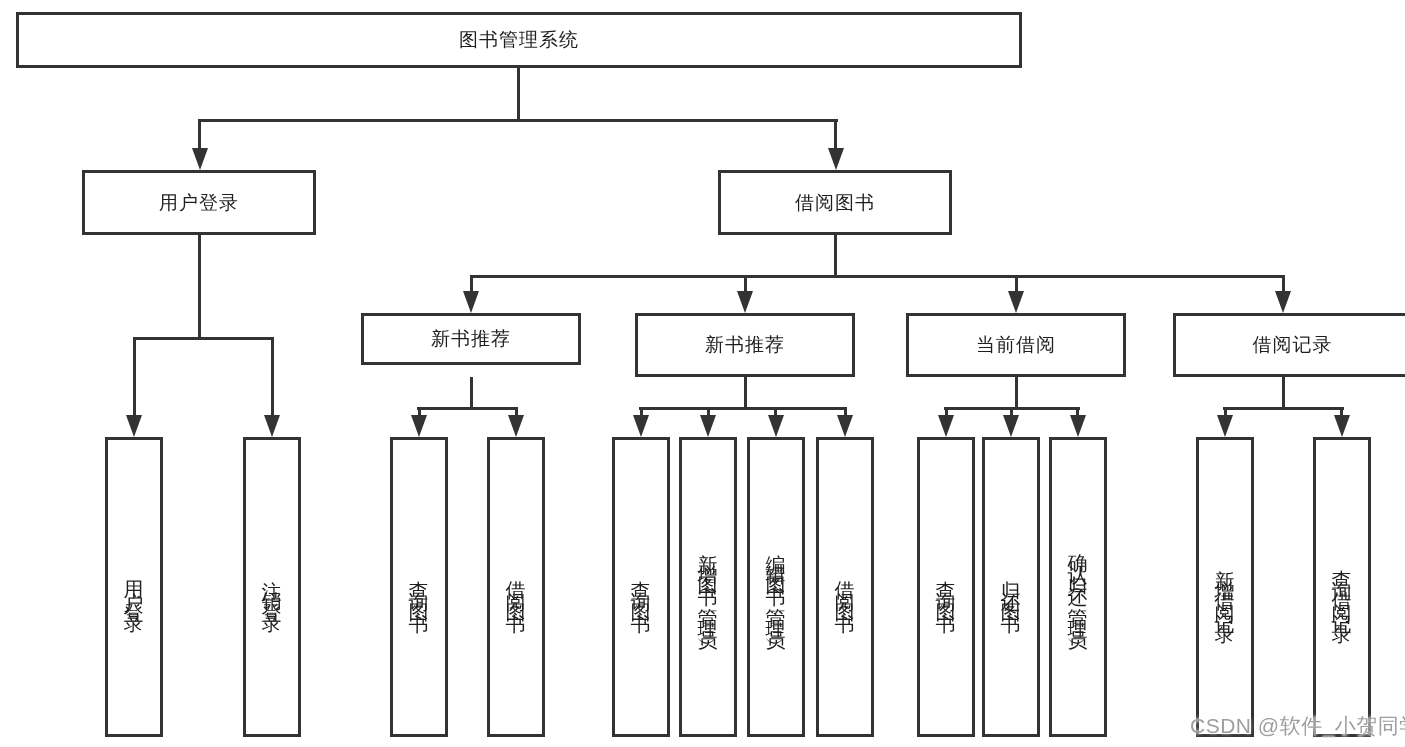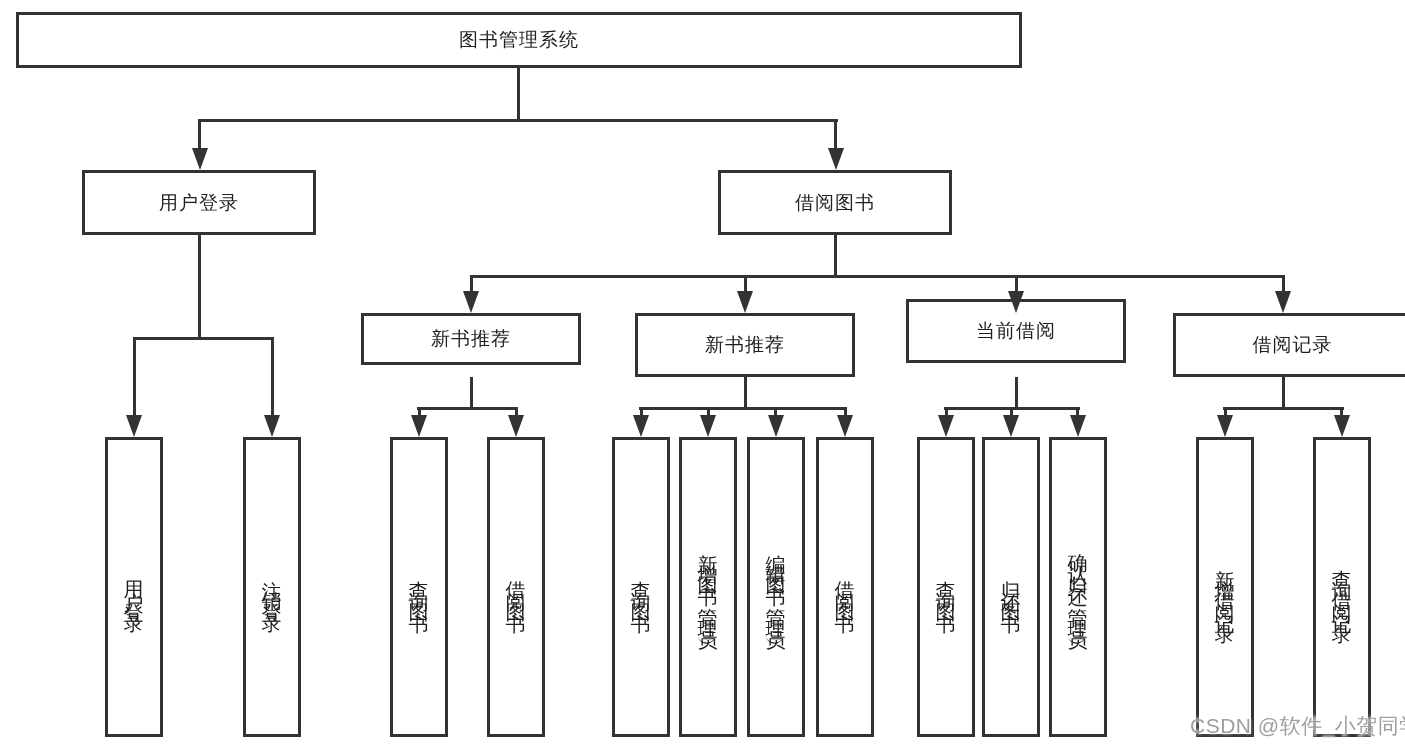--- a/index.html
+++ b/index.html
@@ -81,21 +81,21 @@
   </div>
 
   <div class="node h" style="left:361px; top:313px; width:220px; height:52px;">
     <span>新书推荐</span>
   </div>
 
   <div class="node h" style="left:635px; top:313px; width:220px; height:64px;">
     <span>新书推荐</span>
   </div>
 
-  <div class="node h" style="left:906px; top:299px; width:220px; height:64px;">
+  <div class="node h" style="left:906px; top:313px; width:220px; height:64px;">
     <span>当前借阅</span>
   </div>
 
   <div class="node h" style="left:1173px; top:313px; width:239px; height:64px;">
     <span>借阅记录</span>
   </div>
 
   <div class="node v" style="left:105px; top:437px; width:58px; height:300px;">
     <span>用户登录</span>
   </div>

